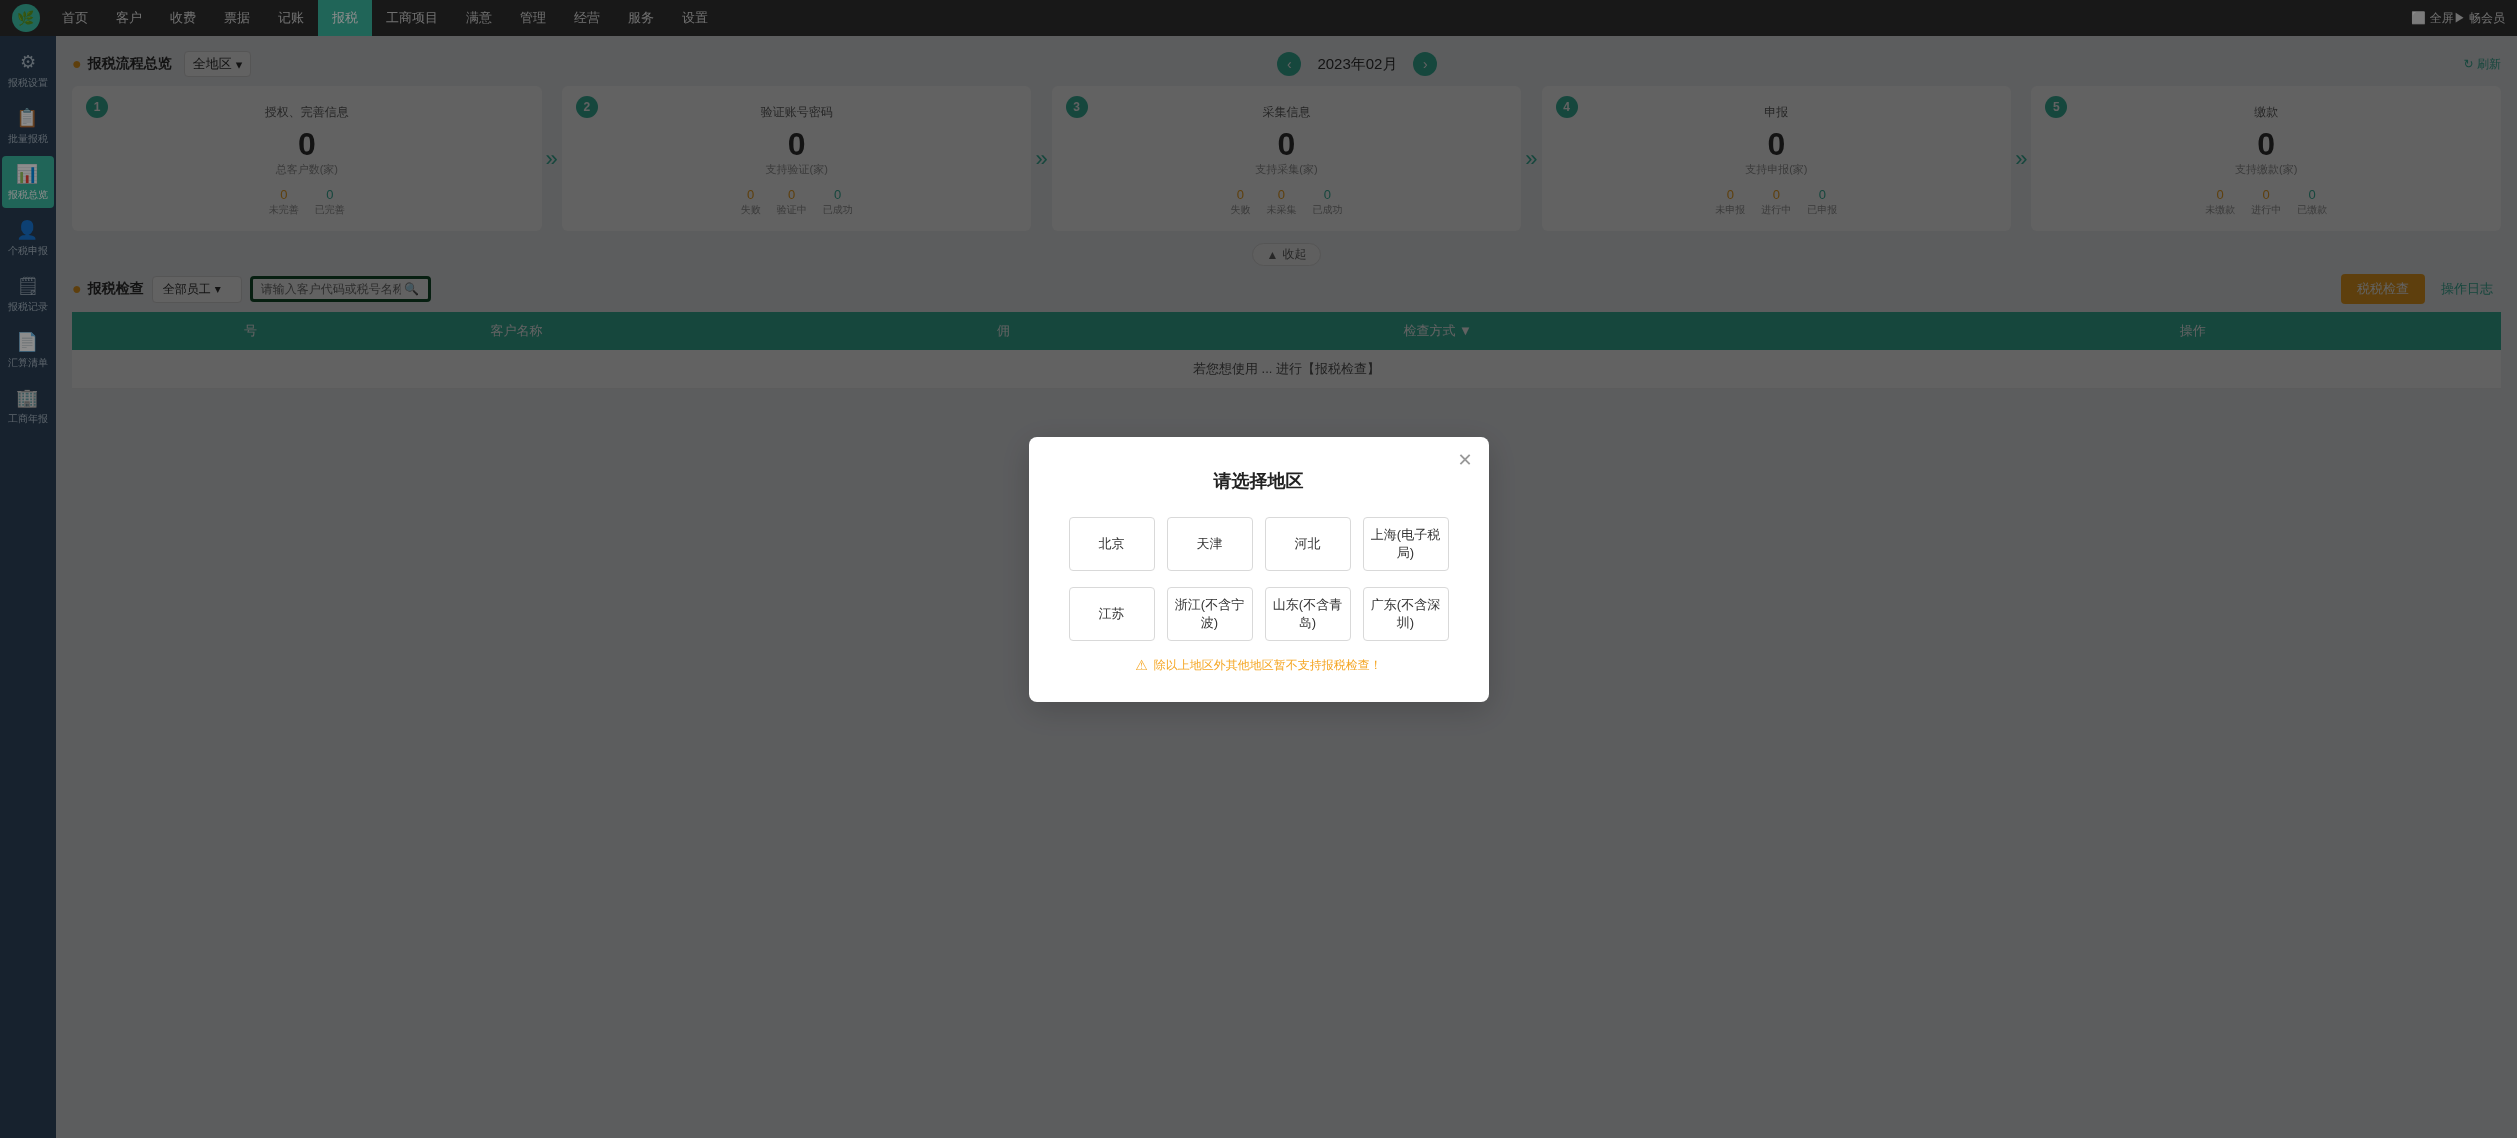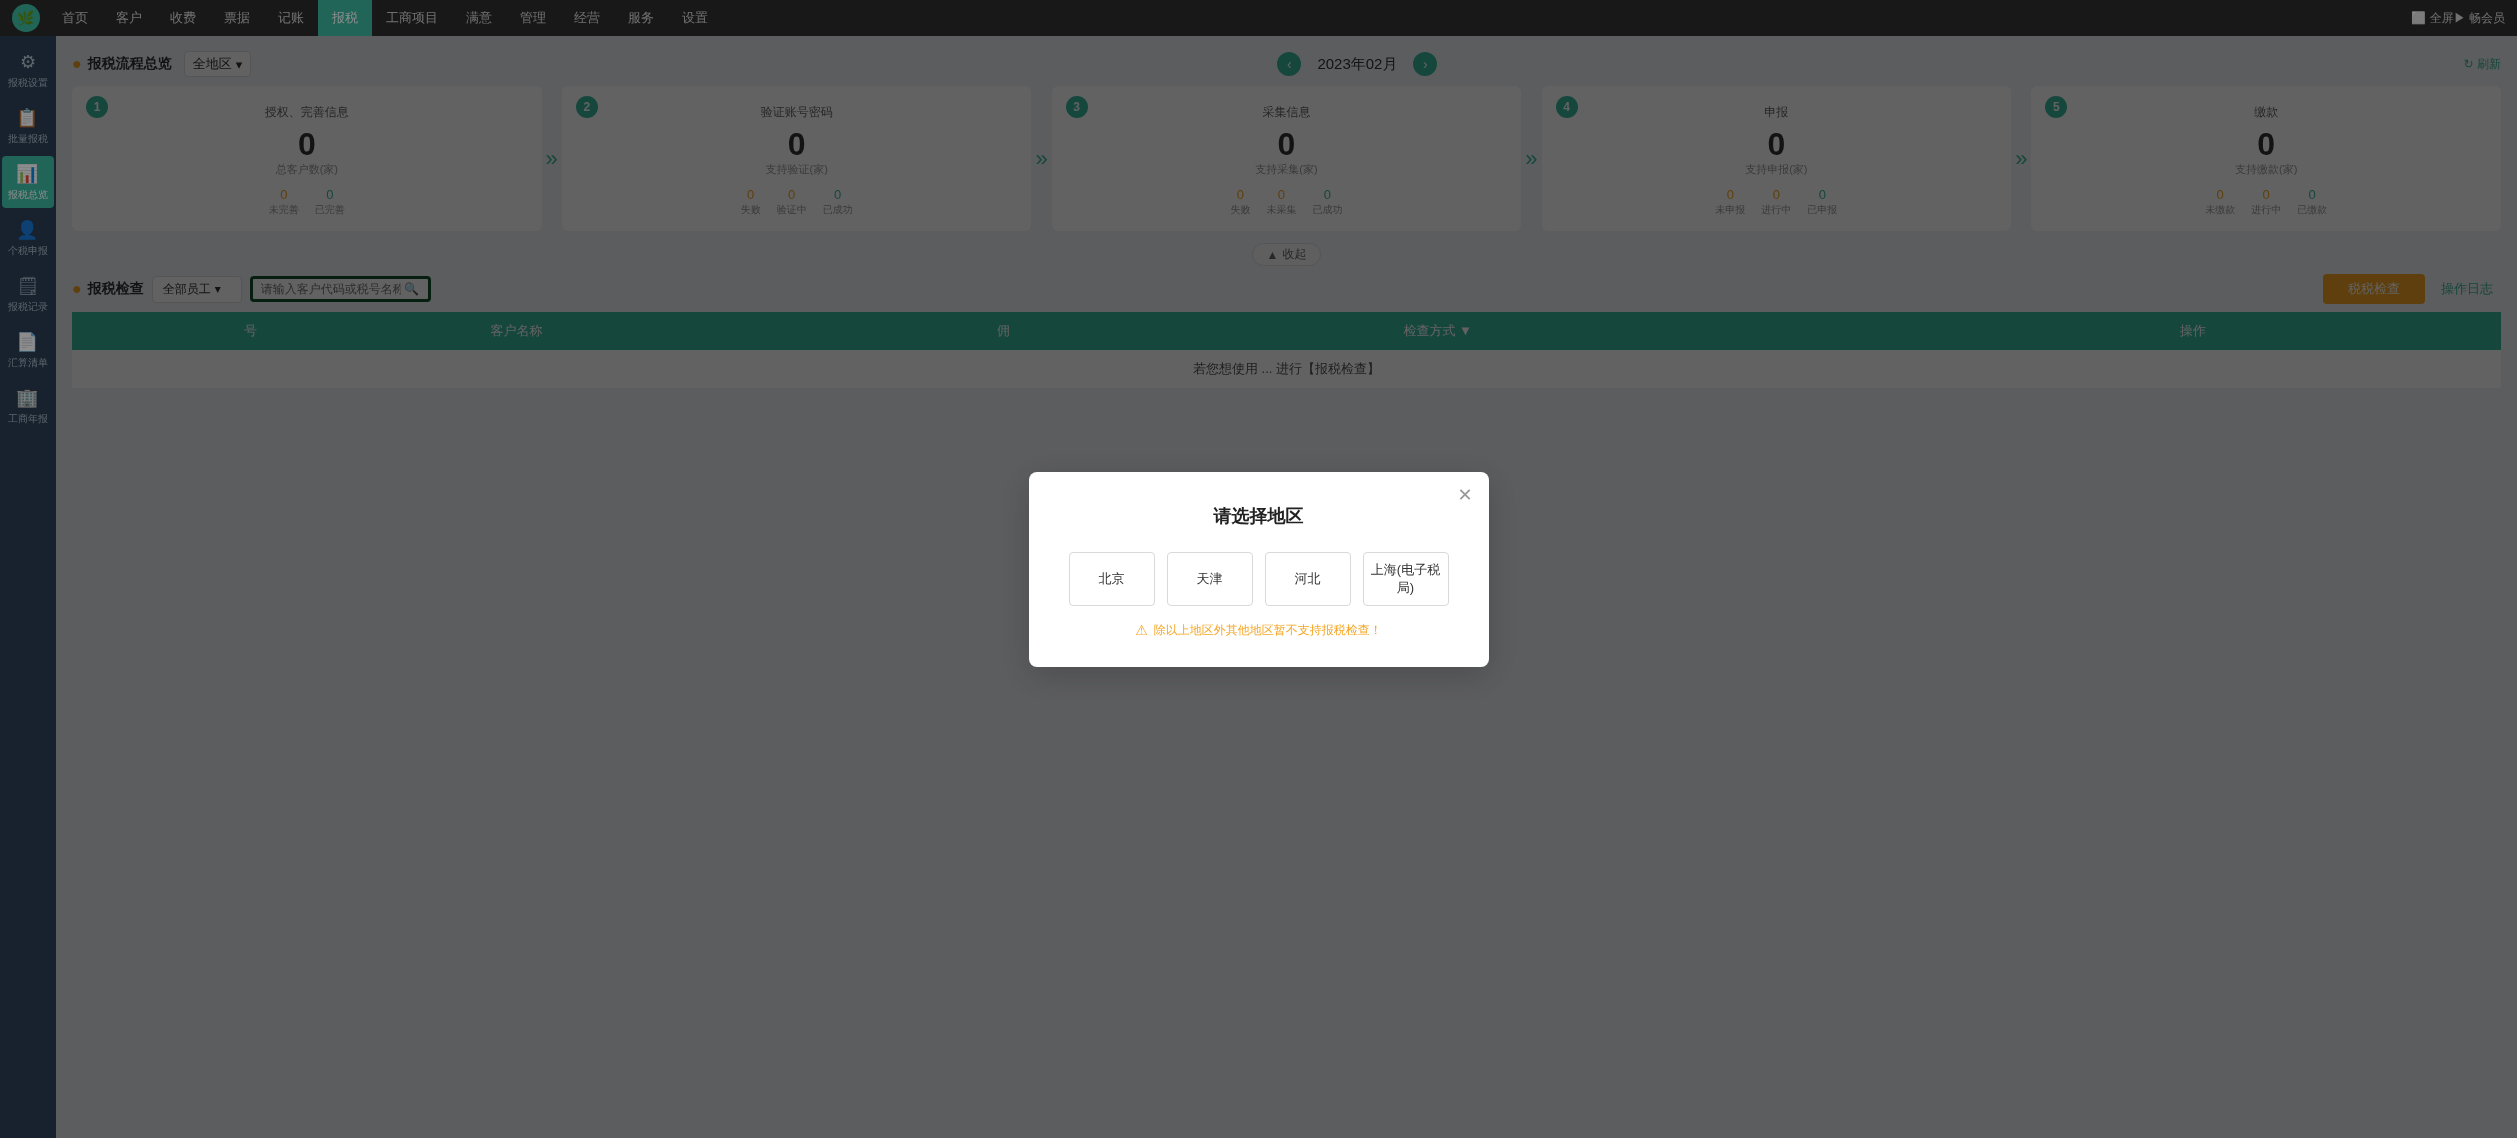--- a/index.html
+++ b/index.html
@@ -265,21 +265,21 @@
       border: none;
       outline: none;
       font-size: 12px;
       width: 140px;
     }
     .btn-primary {
       background: #f5a623;
       color: #fff;
       border: none;
       border-radius: 4px;
-      padding: 6px 25px;
+      padding: 6px 16px;
       cursor: pointer;
       font-size: 13px;
     }
     .btn-link {
       color: #3bb8a0;
       background: none;
       border: none;
       cursor: pointer;
       font-size: 13px;
       padding: 4px 8px;
@@ -650,20 +650,26 @@
     <button class="modal-close">✕</button>
     <div class="modal-title">请选择地区</div>
 
     <div class="region-grid" id="region-row1">
     <button class="region-btn">北京</button>
         <button class="region-btn">天津</button>
         <button class="region-btn">河北</button>
         <button class="region-btn">上海(电子税局)</button>
       </div>
 
+    <div class="region-grid" id="region-row2">
+    <button class="region-btn">江苏</button>
+        <button class="region-btn">浙江(不含宁波)</button>
+        <button class="region-btn">山东(不含青岛)</button>
+        <button class="region-btn">广东(不含深圳)</button>
+      </div>
 
 
     <div class="modal-warning">
       <span class="warn-icon">⚠</span>
       <span>除以上地区外其他地区暂不支持报税检查！</span>
     </div>
   </div>
 </div>
 
 </body></html>

